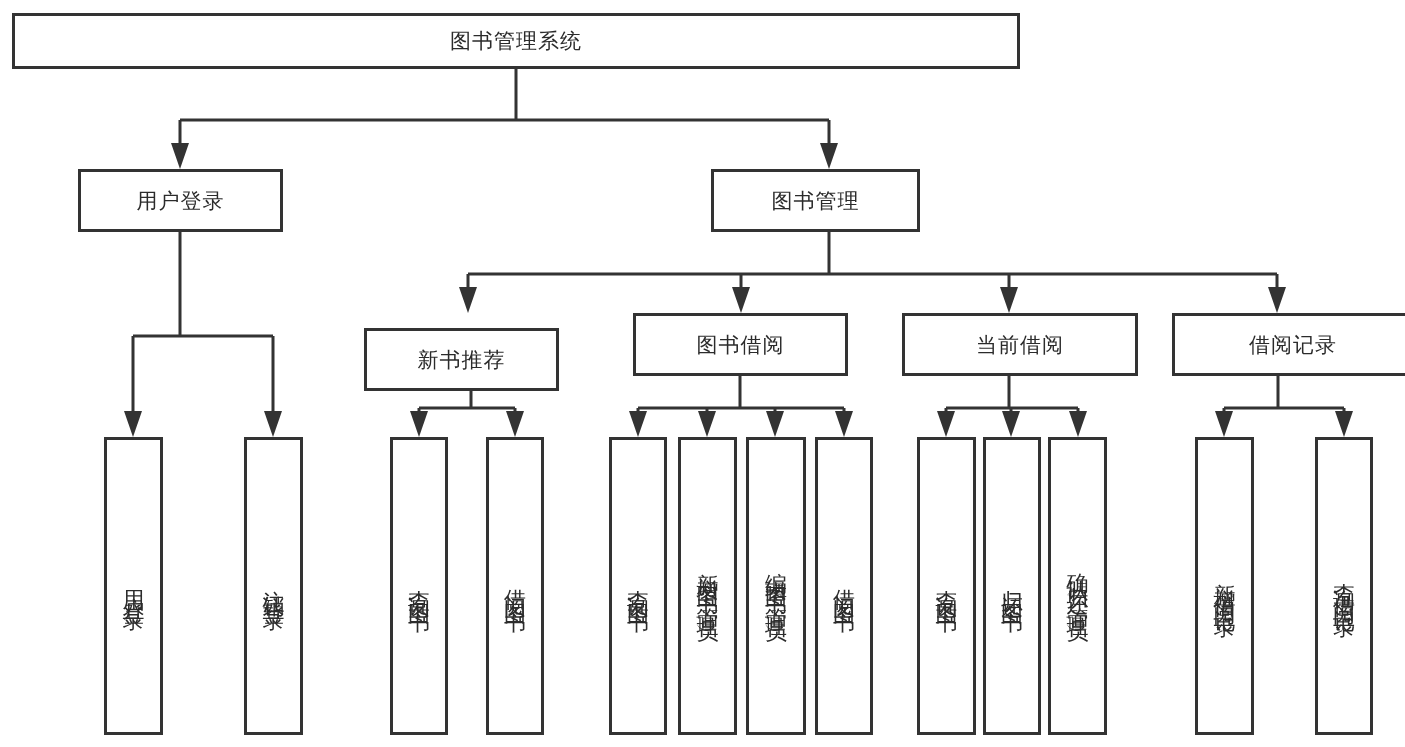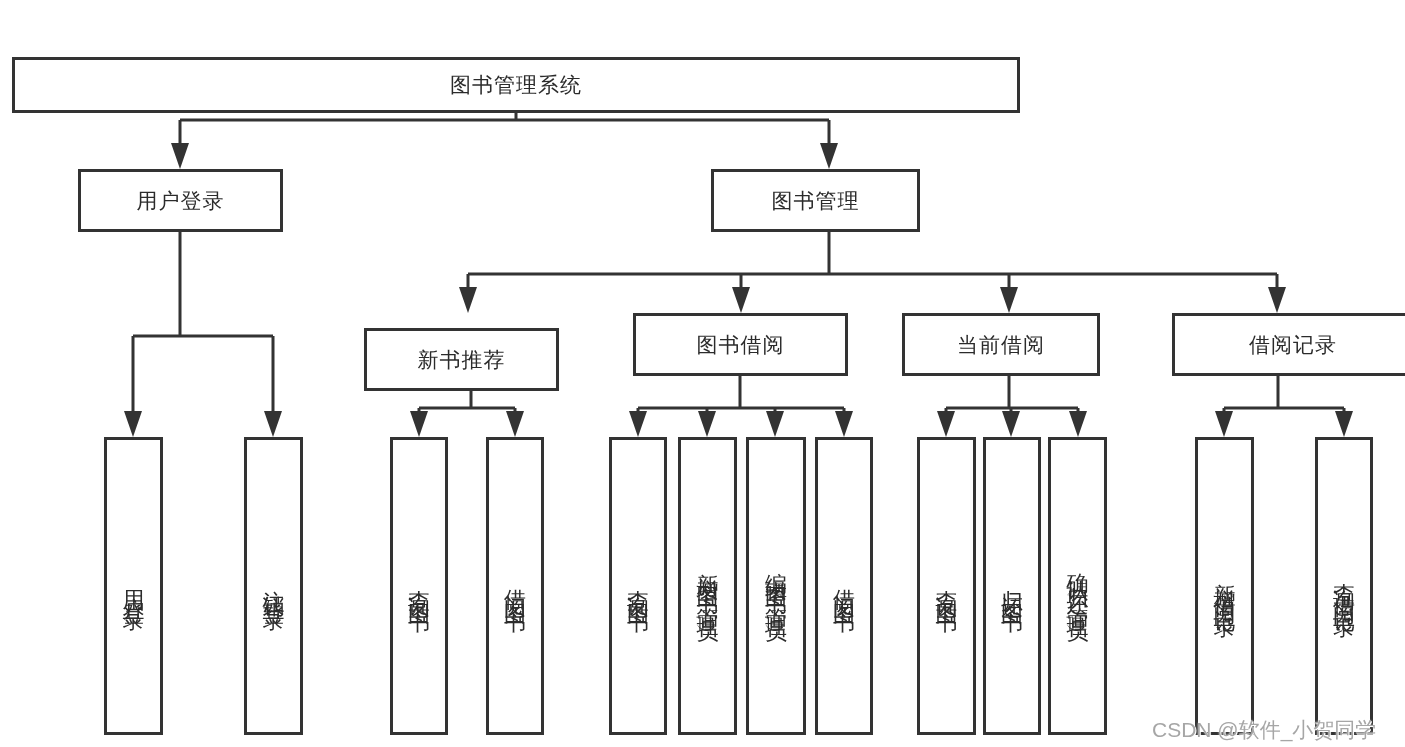--- a/index.html
+++ b/index.html
@@ -39,26 +39,26 @@
     height: 298px;
     font-size: 22px;
   }
   .leaf .vlabel {
     writing-mode: vertical-rl;
     letter-spacing: 7px;
     line-height: 1;
     text-align: center;
   }
   
-  .n-root { left: 12px;  top: 13px;  width: 1008px; height: 56px; margin-top: 44px; }
+  .n-root { left: 12px;  top: 13px;  width: 1008px; height: 56px; }
   .n-l2-0 { left: 78px;  top: 169px; width: 205px;  height: 63px; }
   .n-l2-1 { left: 711px; top: 169px; width: 209px;  height: 63px; }
   .n-l3-0 { left: 364px; top: 328px; width: 195px;  height: 63px; }
   .n-l3-1 { left: 633px; top: 313px; width: 215px;  height: 63px; text-align: right; }
-  .n-l3-2 { left: 902px; top: 313px; width: 198px;  height: 63px; }
+  .n-l3-2 { left: 902px; top: 313px; width: 236px;  height: 63px; }
   .n-l3-3 { left: 1172px;top: 313px; width: 242px;  height: 63px; }
   .n-lf-0  { left: 104px;  width: 59px; }
   .n-lf-1  { left: 244px;  width: 59px; }
   .n-lf-2  { left: 390px;  width: 58px; }
   .n-lf-3  { left: 486px;  width: 58px; }
   .n-lf-4  { left: 609px;  width: 58px; }
   .n-lf-5  { left: 678px;  width: 59px; }
   .n-lf-6  { left: 746px;  width: 60px; }
   .n-lf-7  { left: 815px;  width: 58px; }
   .n-lf-8  { left: 917px;  width: 59px; }
@@ -171,14 +171,13 @@
   <div class="node leaf n-lf-10">
     <span class="vlabel">确认归还（管理员）</span>
   </div>
   <div class="node leaf n-lf-11">
     <span class="vlabel">新增借阅记录</span>
   </div>
   <div class="node leaf n-lf-12">
     <span class="vlabel">查询借阅记录</span>
   </div>
 
-  <div id="watermark">CSDN @软件_小贺同学</div>
 </div>
 
 </body></html>

